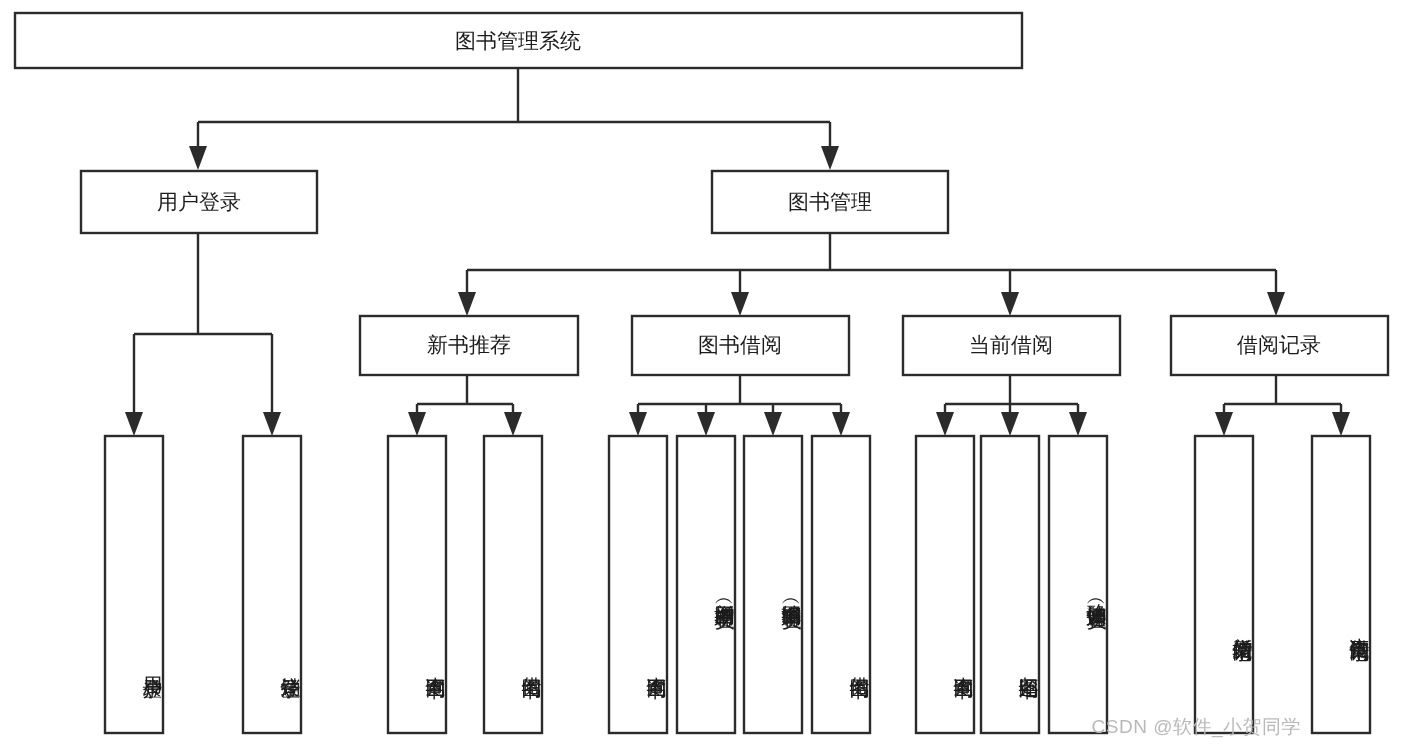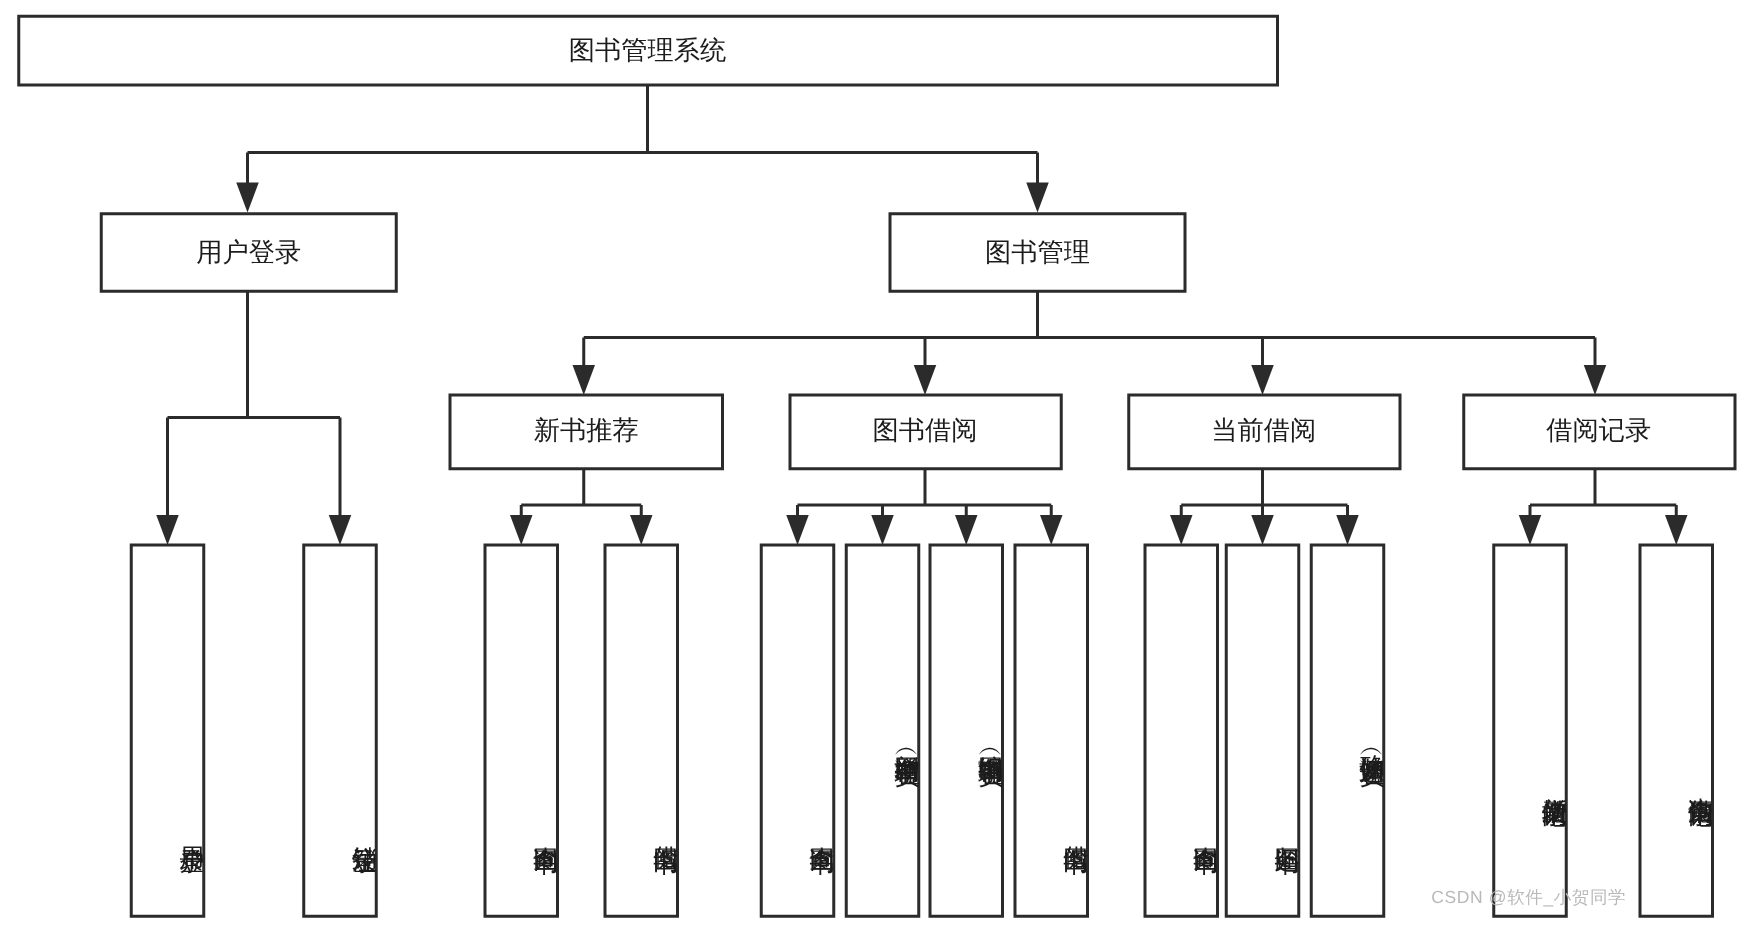--- a/index.html
+++ b/index.html
@@ -60,23 +60,23 @@
     text-orientation: upright;
     display: flex;
     align-items: flex-start;
     justify-content: center;
     letter-spacing: 1px;
     pointer-events: none;
   }
   .watermark {
     position: absolute;
     right: 6px;
-    bottom: 20px;
+    bottom: 7px;
     font-family: "Liberation Sans", "DejaVu Sans", sans-serif;
-    font-size: 14px;
+    font-size: 19px;
     color: #b9b9b9;
     letter-spacing: 0.5px;
     white-space: nowrap;
   }
 </style>
 </head>
 <body>
 
 <div id="diagram-root">
 

